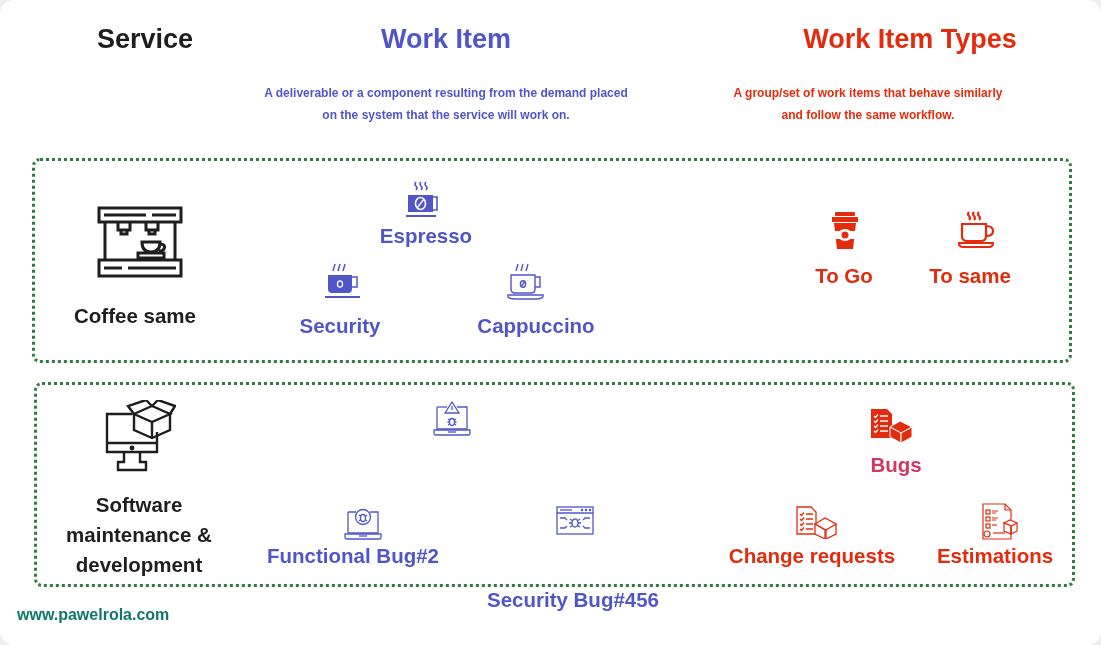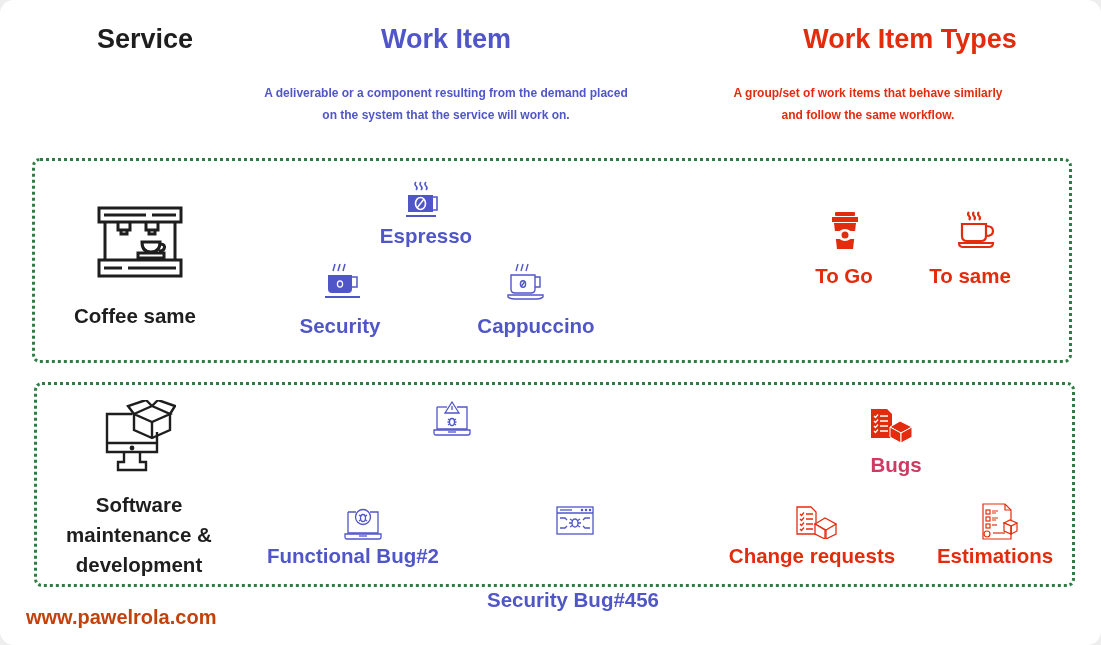--- a/index.html
+++ b/index.html
@@ -225,14 +225,14 @@
         <path d="M11 22 h5"></path>
       <path d="M12 30 h12"></path>
       <circle cx="6" cy="31" r="3"></circle>
       <path d="M23 20 l6 -3 l7 3 l-6 3z" fill="#fff"></path>
       <path d="M23 20 v8 l7 3 v-8z" fill="#fff"></path>
       <path d="M30 23 v8 l6 -3 v-8"></path>
     </svg>
   </div>
   <div class="abs lbl red center" style="left:920px; top:544px; width:150px;">Estimations</div>
 
-  <div class="abs" style="left:26px; top:606px; font-size:20px; font-weight:bold; color:#c2410c; white-space:nowrap;">www.pawelrola.com</div>
+  <div class="abs" style="left:17px; top:606px; font-size:16px; font-weight:bold; color:#0f766e; white-space:nowrap;">www.pawelrola.com</div>
 </div>
 
 </body></html>

